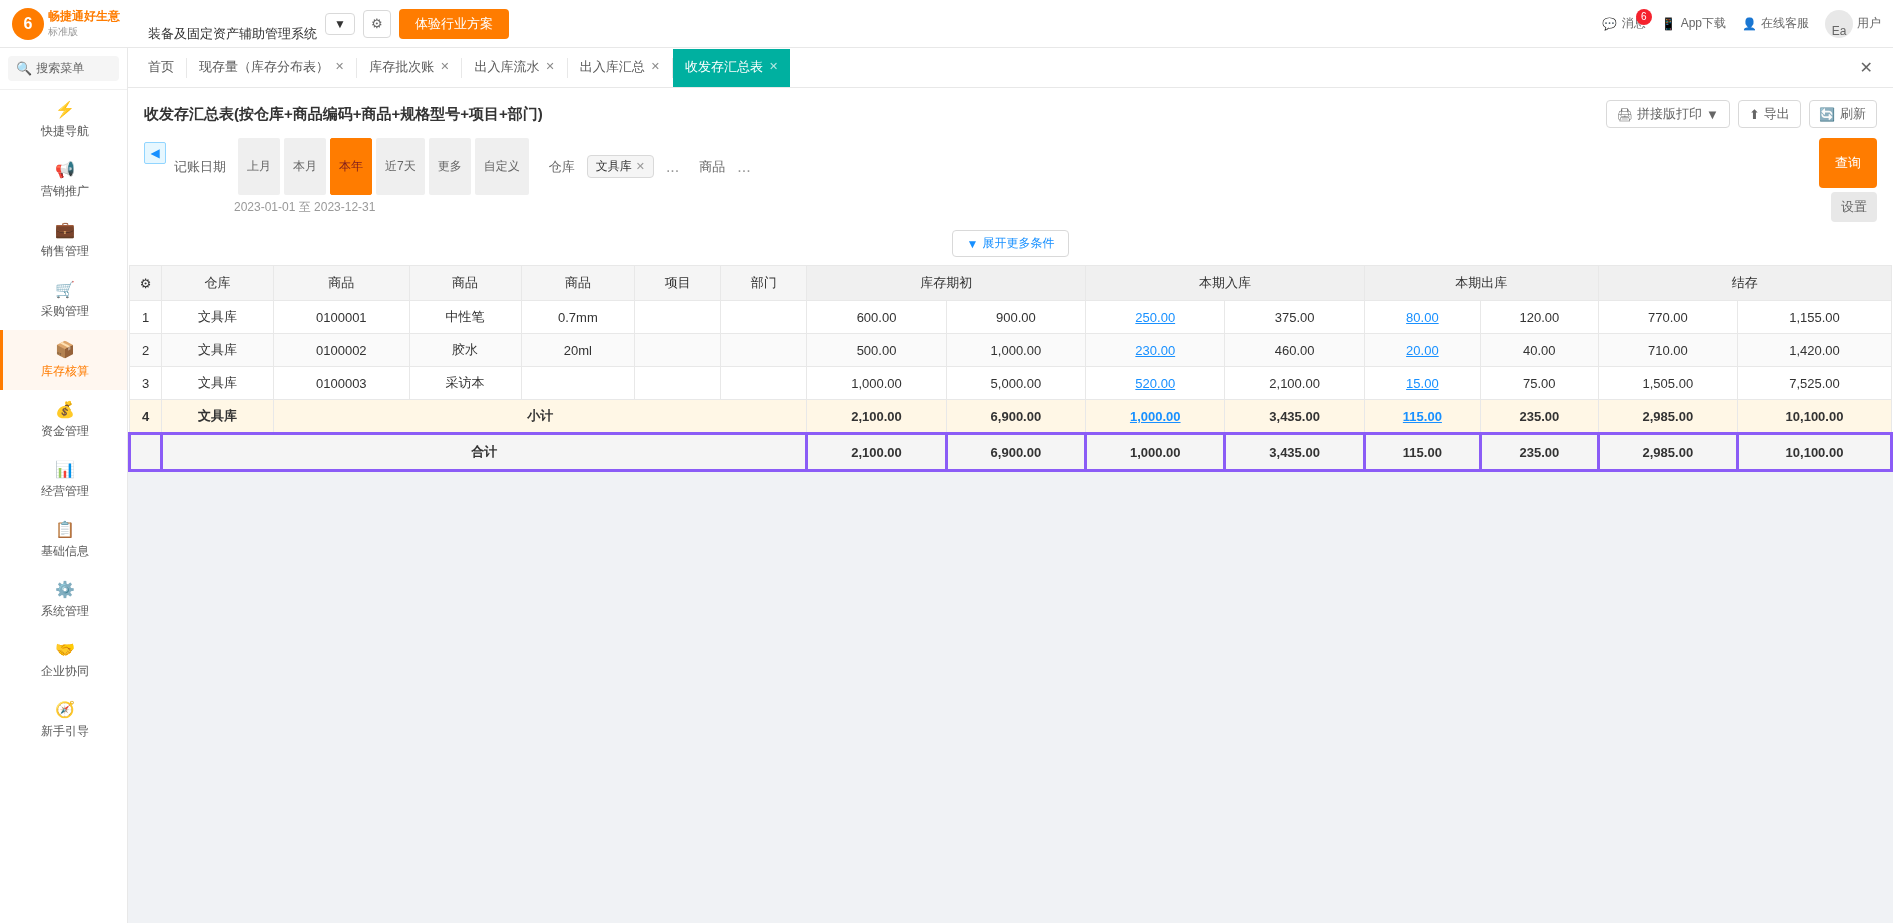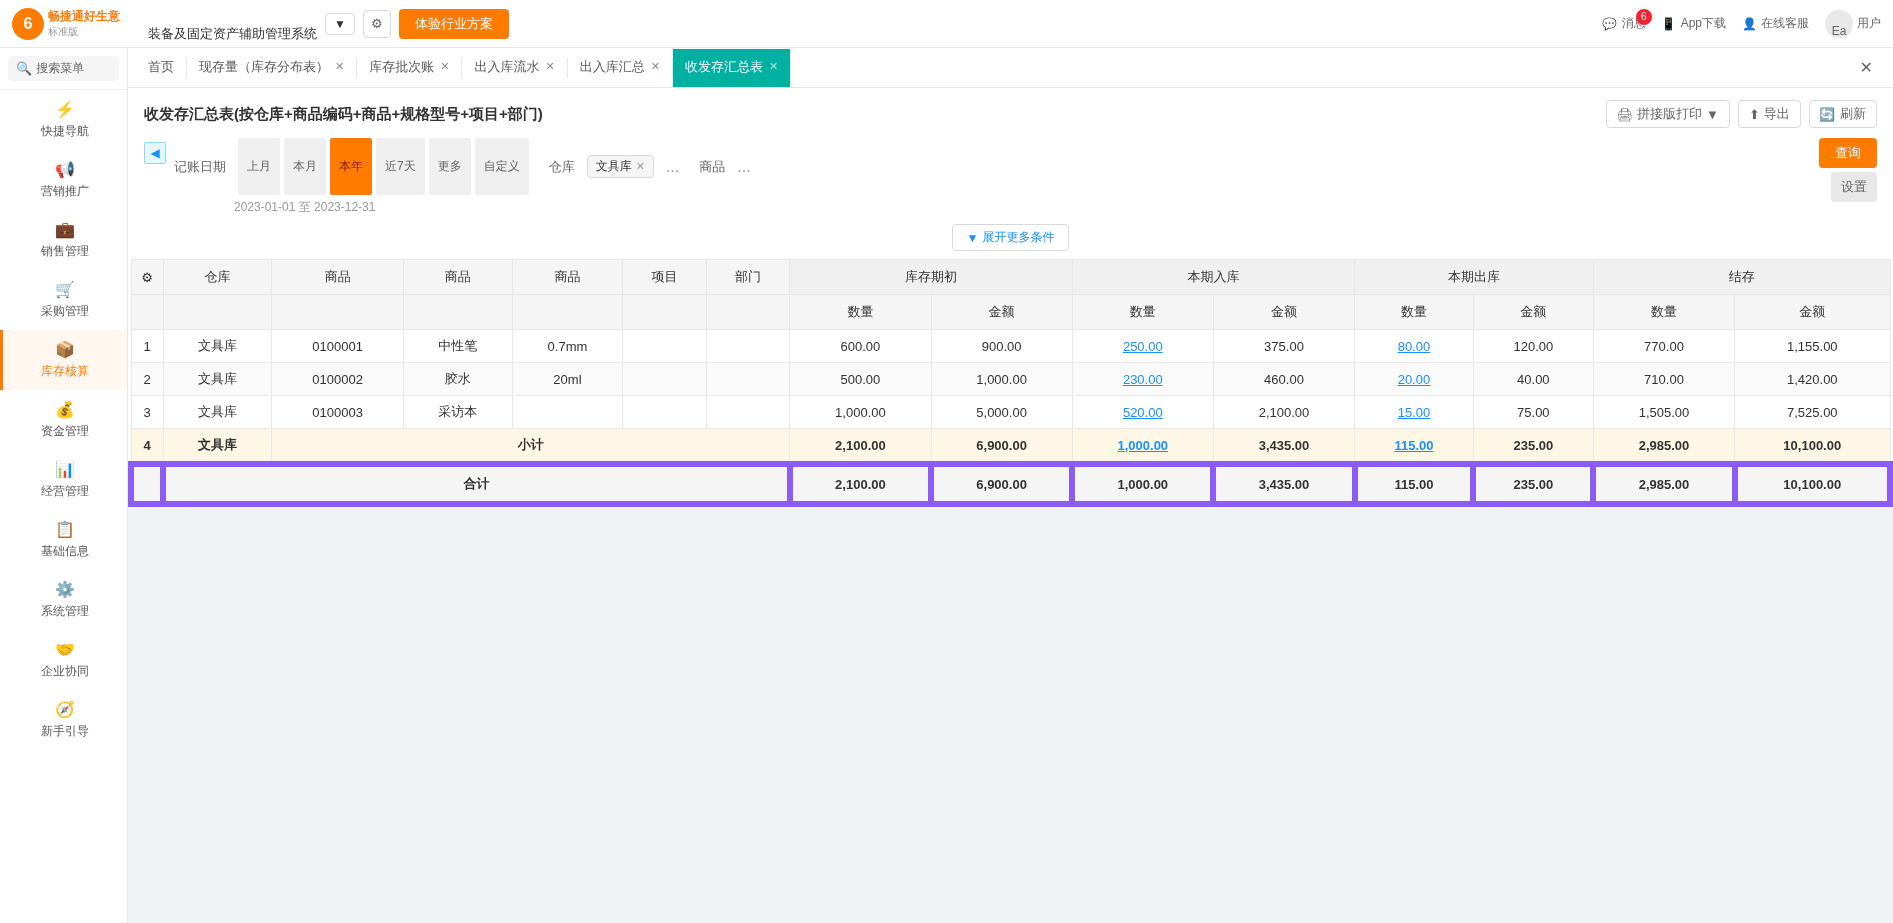--- a/index.html
+++ b/index.html
@@ -42,31 +42,31 @@
     
     
     .page-wrapper { background: #fff; margin: 0; padding: 0; }
     .date-btn { padding: 19px 8px; border-radius: 2px; border: 1px solid transparent; cursor: pointer; font-size: 12px; color: #666; }
     .date-btn.active { background: #ff7c00; color: #7f1d1d; border-color: #ff7c00; }
     .filter-tag { display: flex; align-items: center; gap: 4px; background: #f5f5f5; border: 1px solid #d9d9d9; border-radius: 4px; padding: 2px 8px; font-size: 12px; }
     .filter-tag-close { cursor: pointer; color: #999; font-size: 11px; }
     
     
     .action-buttons { display: flex; align-items: center; gap: 8px; }
-    .btn-query { background: #ff7c00; color: #fff; border: none; border-radius: 4px; padding: 6px 16px; font-size: 13px; cursor: pointer; }
+    .btn-query { background: #ff7c00; color: #fff; border: none; border-radius: 4px; padding: 16px 16px; font-size: 13px; cursor: pointer; }
     .btn-settings-table { background: #e8e8e8; color: #666; border: none; border-radius: 4px; padding: 6px 10px; font-size: 13px; cursor: pointer; }
     
     
     .table-container { margin: 0; overflow: auto; }
     table { width: 100%; border-collapse: collapse; font-size: 13px; }
     thead th { background: #f5f5f5; border: 1px solid #e8e8e8; padding: 8px 8px; text-align: center; color: #333; font-weight: 500; white-space: nowrap; }
     tbody td { border: 1px solid #e8e8e8; padding: 7px 8px; text-align: center; color: #333; white-space: nowrap; }
     tbody tr:nth-child(even) { background: #fafafa; }
     tbody tr.subtotal { background: #fff7e6; font-weight: bold; }
-    tfoot td { background: #f5f5f5; border: 6px solid #8b5cf6; padding: 8px 8px; text-align: center; font-weight: bold; color: #333; }
+    tfoot td { background: #f5f5f5; border: 3px solid #8b5cf6; padding: 8px 8px; text-align: center; font-weight: bold; color: #333; }
     .link-text { color: #1890ff; text-decoration: underline; cursor: pointer; }
     .th-group { background: #f0f0f0; }
     .settings-col { width: 32px; }
   </style>
 </head>
 <body>
 
 <div class="app-container">
 
   <div class="top-bar">
@@ -277,37 +277,20 @@
                   <th>仓库</th>
                   <th>商品</th>
                   <th>商品</th>
                   <th>商品</th>
                   <th>项目</th>
                   <th>部门</th>
                   <th colspan="2" class="th-group">库存期初</th>
                   <th colspan="2" class="th-group">本期入库</th>
                   <th colspan="2" class="th-group">本期出库</th>
                   <th colspan="2" class="th-group">结存</th>
-                </tr>
-                <tr>
-                  <th class="settings-col"></th>
-                  <th></th>
-                  <th></th>
-                  <th></th>
-                  <th></th>
-                  <th></th>
-                  <th></th>
-                  <th>数量</th>
-                  <th>金额</th>
-                  <th>数量</th>
-                  <th>金额</th>
-                  <th>数量</th>
-                  <th>金额</th>
-                  <th>数量</th>
-                  <th>金额</th>
                 </tr>
               </thead>
               <tbody id="table-body">
               <tr>
     <td>1</td>
     <td>文具库</td>
     <td>0100001</td>
     <td>中性笔</td>
     <td>0.7mm</td>
     <td></td>

